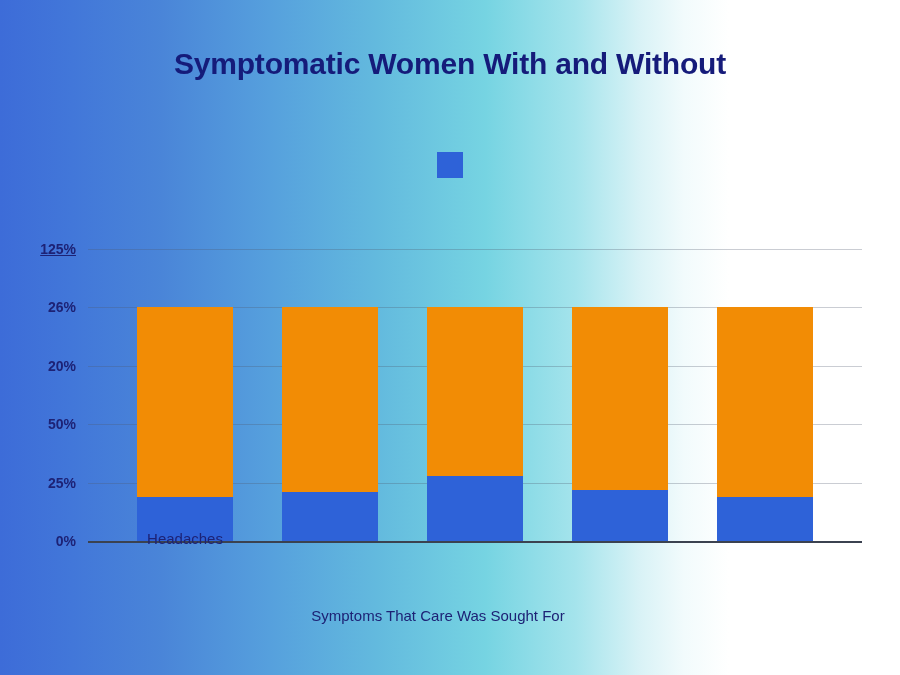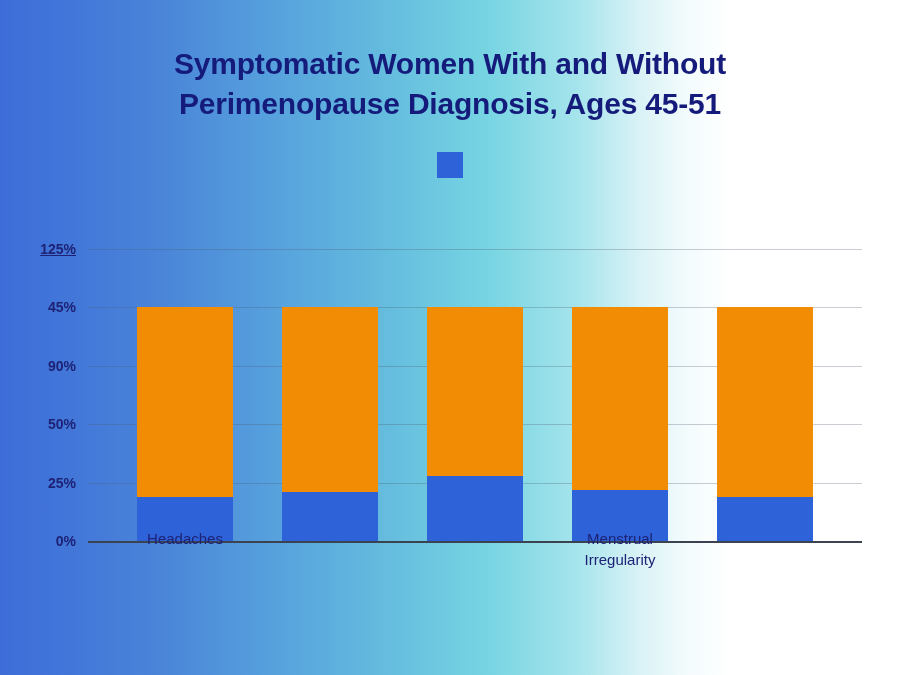--- a/index.html
+++ b/index.html
@@ -158,33 +158,32 @@
     font-size: 15px;
   }
 </style>
 </head>
 <body>
 
 <div id="figure">
 
   <div id="title-block">
     <span class="title-line">Symptomatic Women With and Without</span>
-    <span class="title-line">Perimenopause Diagnosis, Ages 45-51</span>
   </div>
 
   <div id="legend">
     <div class="legend-entry">
       <span class="legend-swatch" style="background:#2e62d8;"></span>
     </div>
   </div>
 
   <div id="ytick-wrap">
     <div class="ytick" style="top:0px;text-decoration:underline;">125%</div>
-    <div class="ytick" style="top:58.4px;">45%</div>
-    <div class="ytick" style="top:116.8px;">90%</div>
+    <div class="ytick" style="top:58.4px;">26%</div>
+    <div class="ytick" style="top:116.8px;">20%</div>
     <div class="ytick" style="top:175.2px;">50%</div>
     <div class="ytick" style="top:233.6px;">25%</div>
     <div class="ytick" style="top:292px;">0%</div>
   </div>
 
   <div id="plot">
     <div class="gridline" style="top:0px;"></div>
     <div class="gridline" style="top:58.4px;"></div>
     <div class="gridline" style="top:116.8px;"></div>
     <div class="gridline" style="top:175.2px;"></div>
@@ -215,20 +214,17 @@
       <div class="seg seg-with" style="bottom: 0px; height: 44.384px; background: rgb(46, 98, 216);"></div>
     </div>
   </div>
 
   <div id="axis-baseline" style="left:88px;top:541px;"></div>
 
   <div id="xlabels">
     <div class="xlabel" style="left:22px;">
       <span>Headaches</span>
     </div>
-    <div class="xlabel" style="left:457px;">
-      <span>Menstrual</span><br>
-      <span>Irregularity</span>
-    </div>
-  </div>
-
+  </div>
+
+  <div id="xaxis-title">Symptoms That Care Was Sought For</div>
 
 </div>
 
 </body></html>

